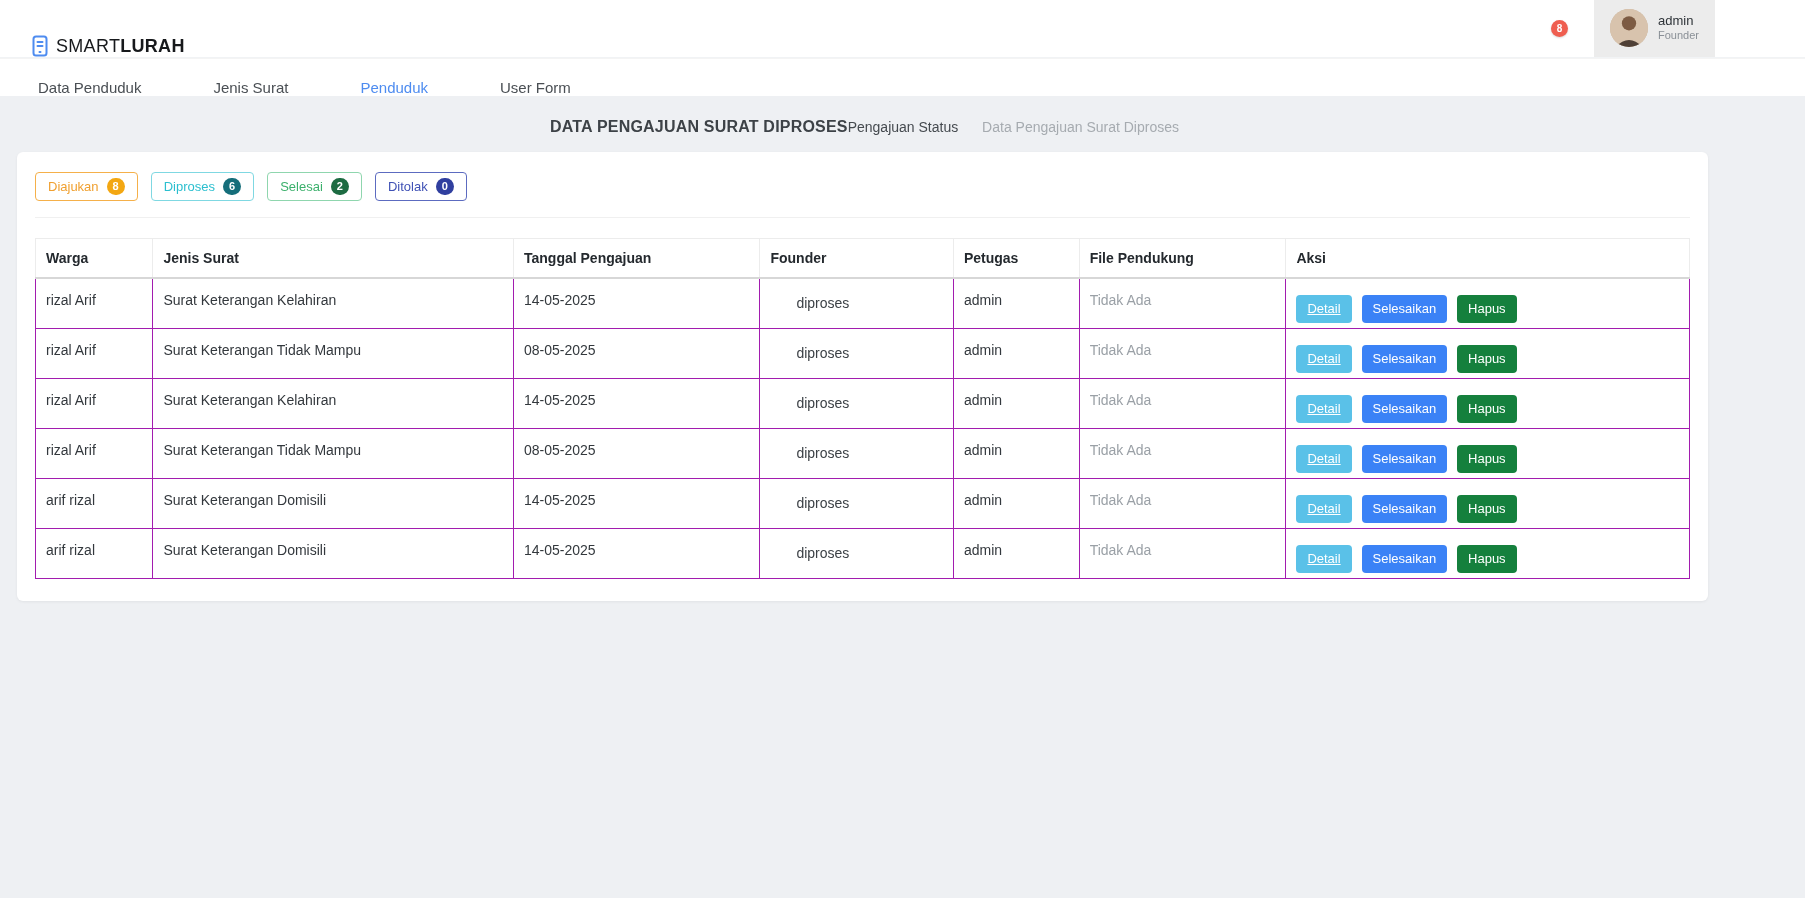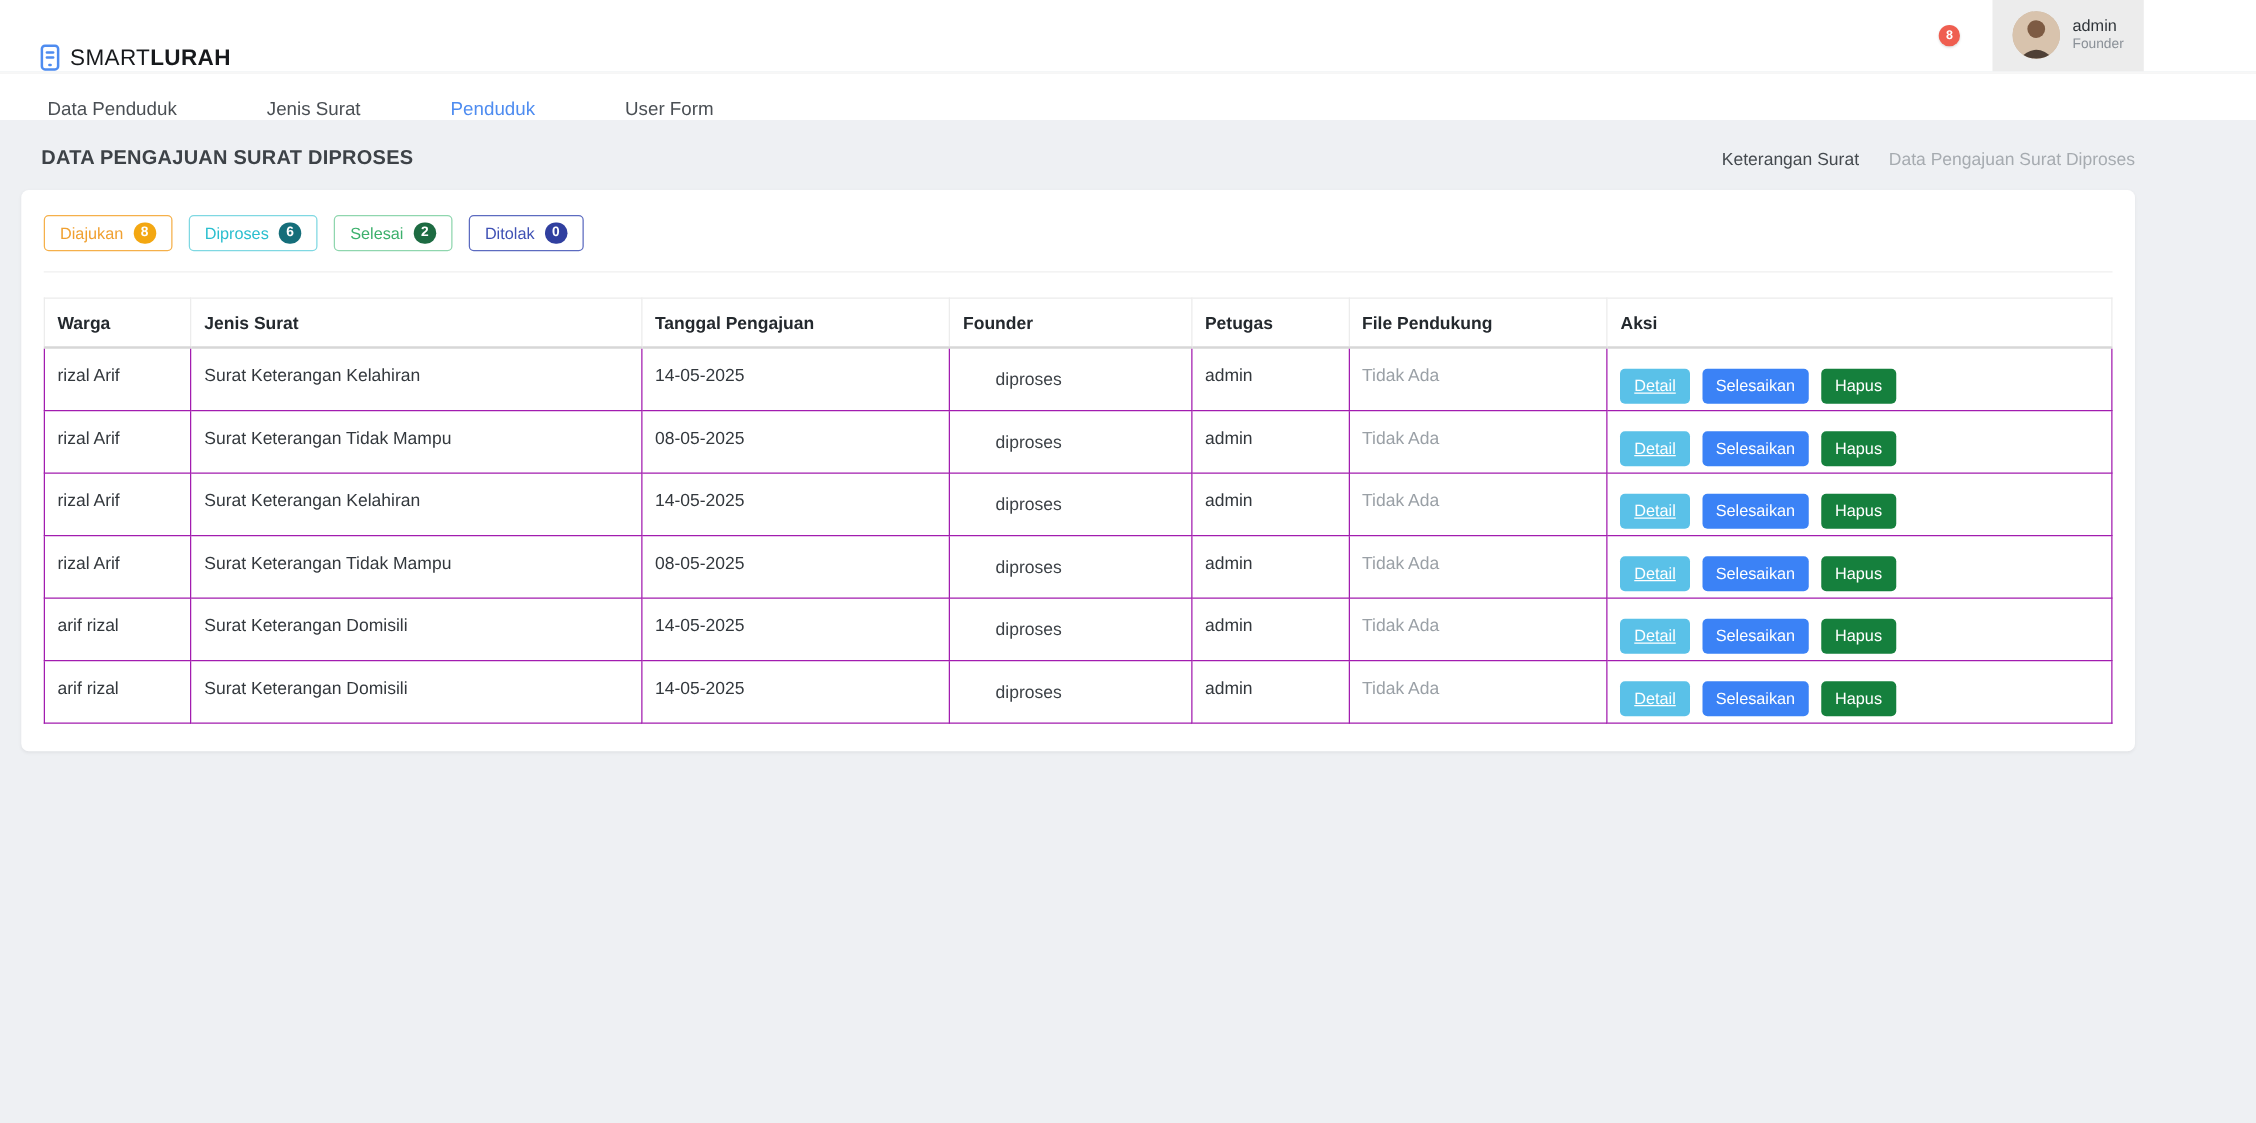--- a/index.html
+++ b/index.html
@@ -75,23 +75,23 @@
     color: #4a4f54;
     cursor: pointer;
     white-space: nowrap;
   }
   .nav-item.active { color: #4e8cf0; }
 
   
   .main-area { padding: 16px 97px 40px 17px; }
   .page-head {
     display: flex;
-    justify-content: space-between;
+    justify-content: center;
     align-items: center;
-    margin: 6px 0 16px 16px;
+    margin: 6px 0 16px 4px;
   }
   .page-title {
     font-size: 16px;
     font-weight: bold;
     color: #3d4247;
     letter-spacing: 0.2px;
   }
   .breadcrumb { font-size: 14px; }
   .bc-link { color: #454a4f; cursor: pointer; }
   .bc-current { color: #a6abb0; margin-left: 20px; }
@@ -229,21 +229,21 @@
   <div class="nav-item">Jenis Surat</div>
   <div class="nav-item active">Penduduk</div>
   <div class="nav-item">User Form</div>
 </nav>
 
 <main class="main-area">
 
   <div class="page-head">
     <div class="page-title">DATA PENGAJUAN SURAT DIPROSES</div>
     <div class="breadcrumb">
-      <span class="bc-link">Keterangan Surat</span>
+      <span class="bc-link">Pengajuan Status</span>
       <span class="bc-current">Data Pengajuan Surat Diproses</span>
     </div>
   </div>
 
   <section class="card">
 
     <div class="filter-row">
       <button class="filter-btn f-orange">
         <span>Diajukan</span>
         <span class="filter-badge">8</span>

